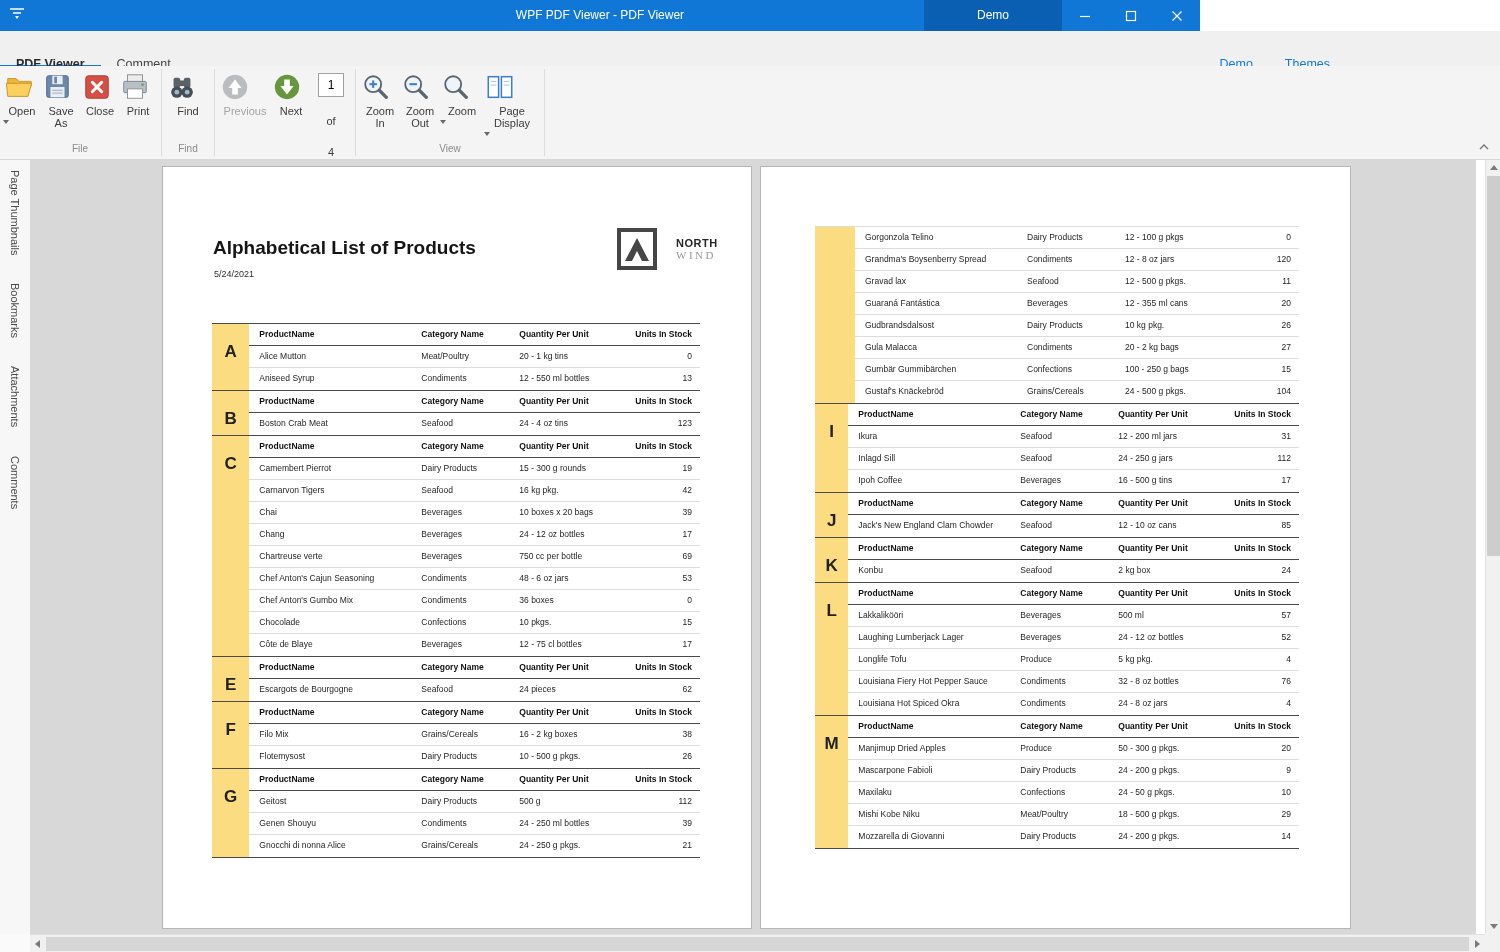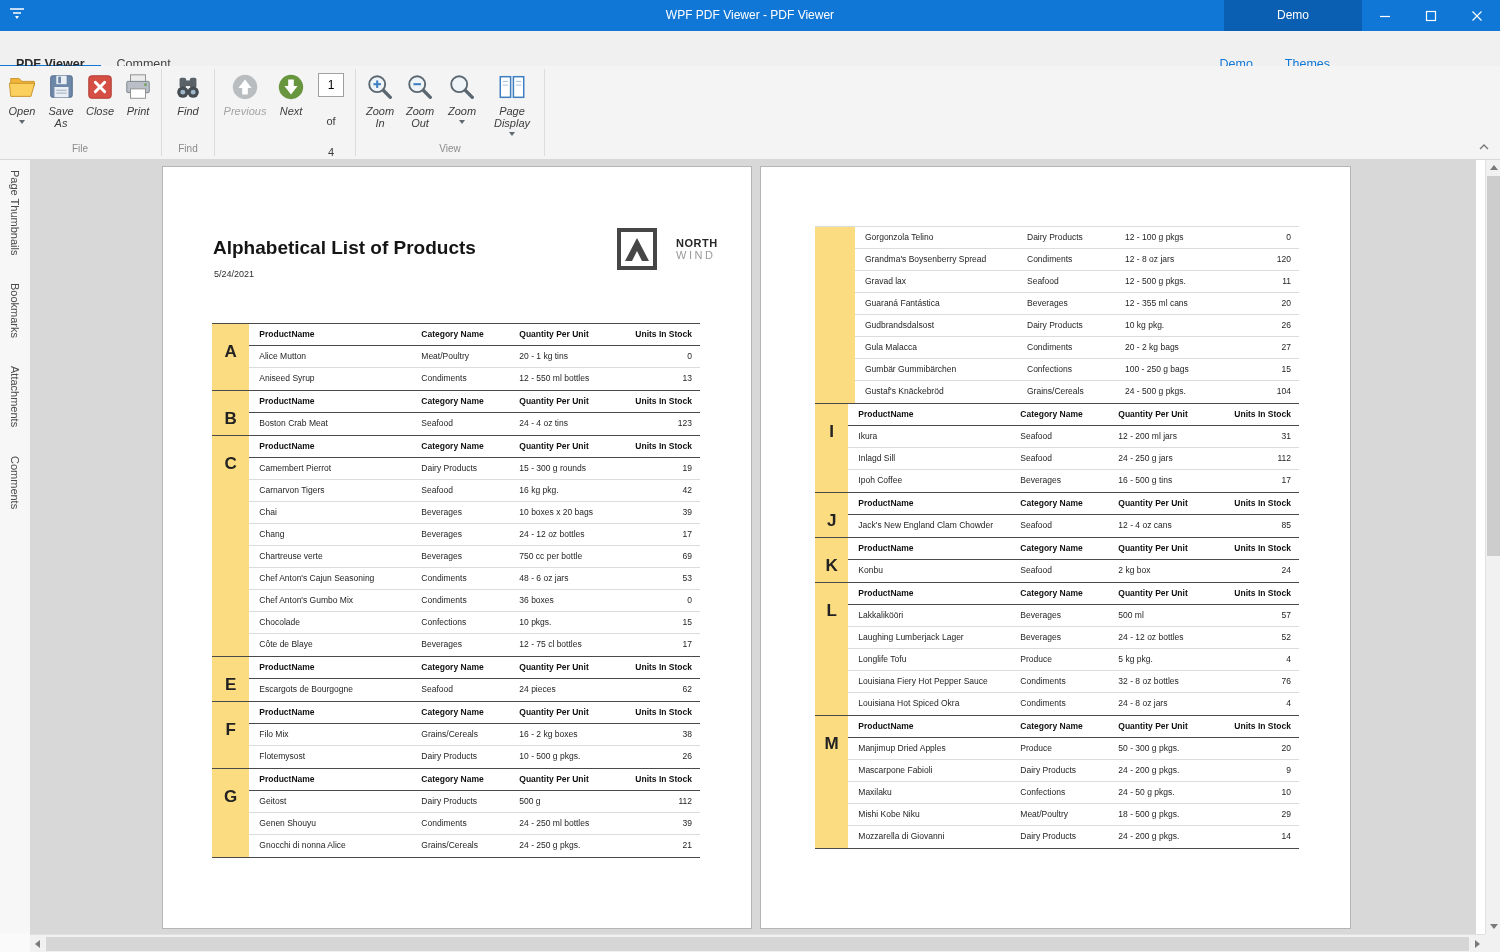--- a/index.html
+++ b/index.html
@@ -1,20 +1,20 @@
 <!DOCTYPE html>
 <html style="--accent: #1177d7; --titlebar: #1177d7; --demo-block: #0b5fb3; --canvas-bg: #d8d8d8; --letter-yellow: #fbdc80; --close-red: #d64f44; --next-green: #67963e;"><head>
 <meta charset="utf-8">
 <style>
   * { box-sizing: border-box; margin: 0; padding: 0; }
   html,body { width:1500px; height:952px; overflow:hidden; }
   body { font-family:"Liberation Sans", sans-serif; background:#fff; position:relative; }
 
   
-  .titlebar { position:absolute; left:0; top:0; width:1500px; height:31px;
+  .titlebar { position:absolute; left:0; top:0; width:1200px; height:31px;
     background:var(--titlebar,#1177d7); color:#fff; }
   .titlebar .tb-title { position:absolute; left:0; top:0; width:100%; height:31px;
     line-height:31px; text-align:center; font-size:12px; }
   .tb-menu { position:absolute; left:8px; top:6px; width:24px; height:20px; cursor:pointer; }
   .tb-demo { position:absolute; right:138px; top:0; width:138px; height:31px;
     background:var(--demo-block,#0b5fb3); text-align:center; line-height:31px; font-size:12px; cursor:pointer; }
   .tb-btn { position:absolute; top:0; width:46px; height:31px; display:flex; align-items:center; justify-content:center; cursor:pointer; }
   .tb-min { right:92px; } .tb-max { right:46px; } .tb-close { right:0; }
 
   
@@ -26,21 +26,21 @@
   .rtab.link { color:var(--accent,#1177d7); }
   .tabrow .endpad { width:154px; }
 
   
   .ribbon { position:absolute; left:0; top:66px; width:1500px; height:94px;
     background:#f4f4f4; border-bottom:1px solid #d8d8d8; display:flex; }
   .rgroup { display:flex; flex-direction:column; padding:0 3px; }
   .rbtns { flex:1; display:flex; align-items:flex-start; }
   .rlabel { height:17px; text-align:center; font-size:10px; color:#8a8a8a; line-height:14px; }
   .rsep { width:1px; background:#dcdcdc; margin:3px 1px; }
-  .rbtn { display:flex; flex-direction:column; align-items:center; padding-top:5px; cursor:pointer;font-style:italic; }
+  .rbtn { display:flex; flex-direction:column; padding-top:5px; cursor:pointer; }
   .rbtn .ricon { width:32px; height:32px; display:flex; align-items:center; justify-content:center; }
   .rbtn .rtext { margin-top:2px; font-size:11px; line-height:12px; text-align:center; color:#3c3c3c; }
   .rbtn.disabled .rtext { color:#a4a4a4; }
   .dd { width:0; height:0; border-left:3.5px solid transparent; border-right:3.5px solid transparent;
     border-top:4px solid #5f6a72; margin-top:3px; }
   .w38{width:38px;} .w40{width:40px;} .w44{width:44px;} .w52{width:52px;} .w56{width:56px;}
   .pager { display:flex; flex-direction:column; align-items:center; width:40px; padding-top:7px; }
   .pageinput { width:26px; height:24px; border:1px solid #a0a0a0; text-align:center; font-size:12px;
     font-family:"Liberation Sans", sans-serif; background:#fff; }
   .ofline { font-size:11px; color:#3c3c3c; line-height:14px; margin-top:17px; }
@@ -57,21 +57,21 @@
   .page { position:absolute; background:#fff; border:1px solid #b5b5b5; }
   #page1 { left:132px; top:6px; width:590px; height:763px; }
   #page2 { left:730px; top:6px; width:591px; height:763px; }
 
   
   .rpt-title { position:absolute; left:50px; top:70px; font-size:19px; font-weight:bold; color:#151515; }
   .rpt-date { position:absolute; left:51px; top:102px; font-size:9px; color:#2d2d2d; }
   .logo { position:absolute; left:453px; top:60px; display:flex; align-items:center;gap:12px; }
   .logo-text { margin-left:6px; display:flex; flex-direction:column; }
   .logo-top { font-size:11px; font-weight:bold; color:#262626; letter-spacing:0.5px; }
-  .logo-bottom { font-size:11px; color:#9a9a9a; letter-spacing:2.5px; }
+  .logo-bottom { font-size:11px; color:#9a9a9a; letter-spacing:2.5px;font-family:Liberation Serif, serif; }
 
   .tbl { position:absolute; font-size:8.5px; color:#1e1e1e; border-bottom:1px solid #4a4a4a; }
   #table1 { left:49px; top:156px; width:488px; }
   #table2 { left:54px; top:59px; width:484px; }
   .sec { display:flex; border-top:1px solid #4a4a4a; }
   .sec.lead { border-top:1px solid #dcdcdc; }
   .letter { width:40px; background:var(--letter-yellow,#fbdc80); text-align:center;
     font-weight:bold; font-size:17px; color:#222; padding-top:18px; }
   .rows { flex:1; display:flex; flex-direction:column; }
   .trow { display:flex; height:22px; line-height:21px; border-bottom:1px solid #dcdcdc; }
@@ -590,21 +590,21 @@
             <div class="rows">
               <div class="trow thead">
                 <span class="tc c-prod">ProductName</span>
                 <span class="tc c-cat">Category Name</span>
                 <span class="tc c-qty">Quantity Per Unit</span>
                 <span class="tc c-units">Units In Stock</span>
               </div>
               <div class="trow">
                 <span class="tc c-prod">Jack's New England Clam Chowder</span>
                 <span class="tc c-cat">Seafood</span>
-                <span class="tc c-qty">12 - 4 oz cans</span>
+                <span class="tc c-qty">12 - 10 oz cans</span>
                 <span class="tc c-units">85</span>
               </div>
             </div>
           </div>
           <div class="sec">
             <div class="letter">K</div>
             <div class="rows">
               <div class="trow thead">
                 <span class="tc c-prod">ProductName</span>
                 <span class="tc c-cat">Category Name</span>

